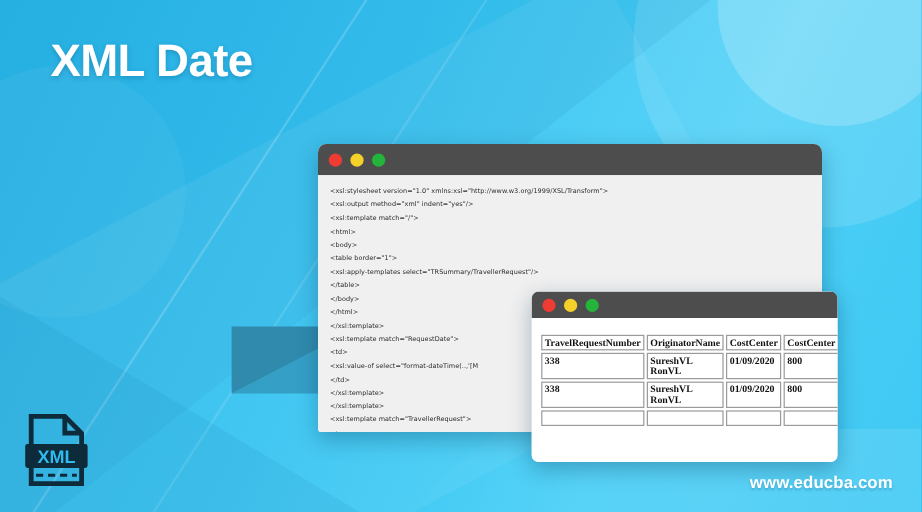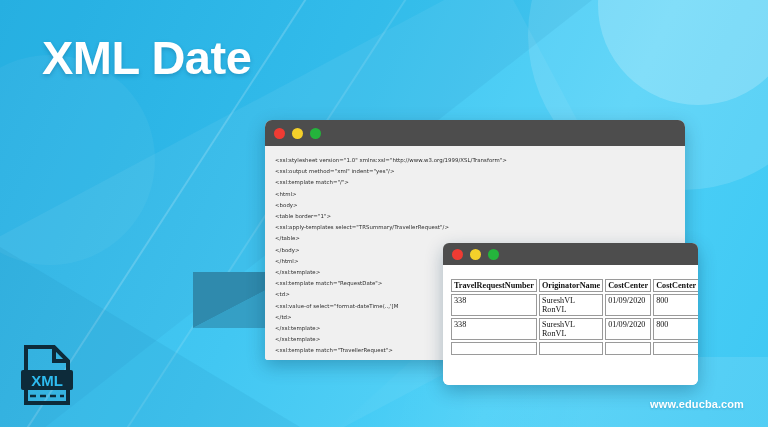--- a/index.html
+++ b/index.html
@@ -76,21 +76,21 @@
   .bottom-sheen {
     position:absolute; right:0; bottom:0;
     width:430px; height:70px;
     background:linear-gradient(105deg,rgba(255,255,255,0) 0%,rgba(255,255,255,0.10) 60%);
     clip-path:polygon(18% 0,100% 0,100% 100%,0 100%);
   }
 
   
   #title {
     position:absolute; left:42px; top:30px;
-    font-size:47px; font-weight:bold; color:#ffffff;
+    font-size:38px; font-weight:bold; color:#ffffff;
     letter-spacing:-0.5px;
     text-shadow:0 2px 4px rgba(0,70,110,0.28);
   }
 
   
   .window {
     position:absolute;
     background:#f1f1f1;
     border-radius:7px 7px 3px 3px;
     box-shadow:0 6px 18px rgba(0,50,80,0.30);
@@ -142,32 +142,32 @@
     color:#111;
   }
   table.res th, table.res td {
     border:1px solid #9a9a9a;
     padding:1px 2px;
     text-align:left;
     vertical-align:top;
     background:#fff;
   }
   table.res th { font-weight:bold; white-space:nowrap; }
-  table.res td { height:19px; }
+  table.res td { height:19px;font-weight:bold; }
   table.res td.pad { height:11px; }
   .cellline { display:block; line-height:9px; }
 
   
   #xml-logo { position:absolute; left:18px; top:344px; width:58px; height:62px;text-align:right; }
   #xml-logo svg { display:block; }
 
   
   #site-url {
     position:absolute; right:24px; bottom:17px;
-    color:#ffffff; font-size:11px; font-weight:bold;
+    color:#ffffff; font-size:14px; font-weight:bold;
     letter-spacing:0.1px;
     text-shadow:0 1px 2px rgba(0,70,110,0.25);
   }
 </style>
 </head>
 <body>
 
 <div id="bg">
   <div class="bg-base"></div>
   <div class="circle-outer"></div>

